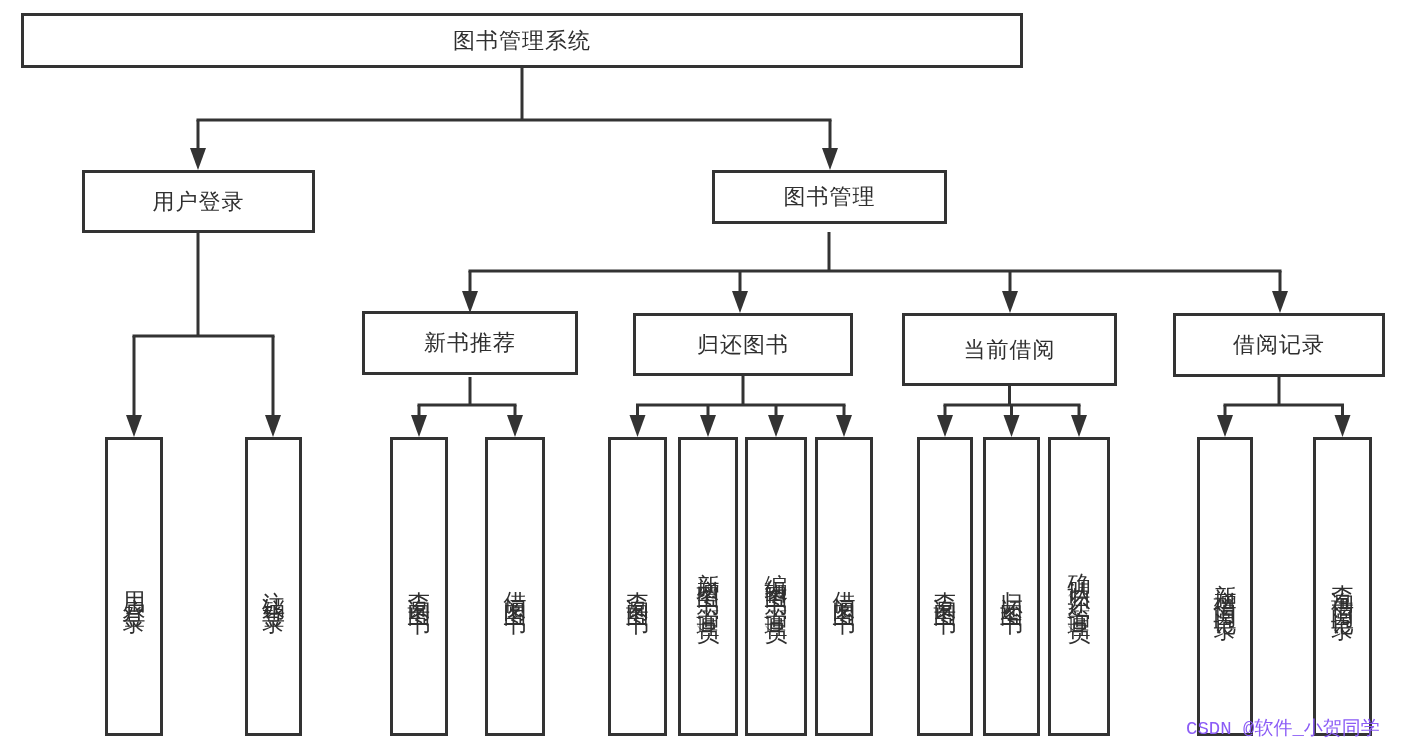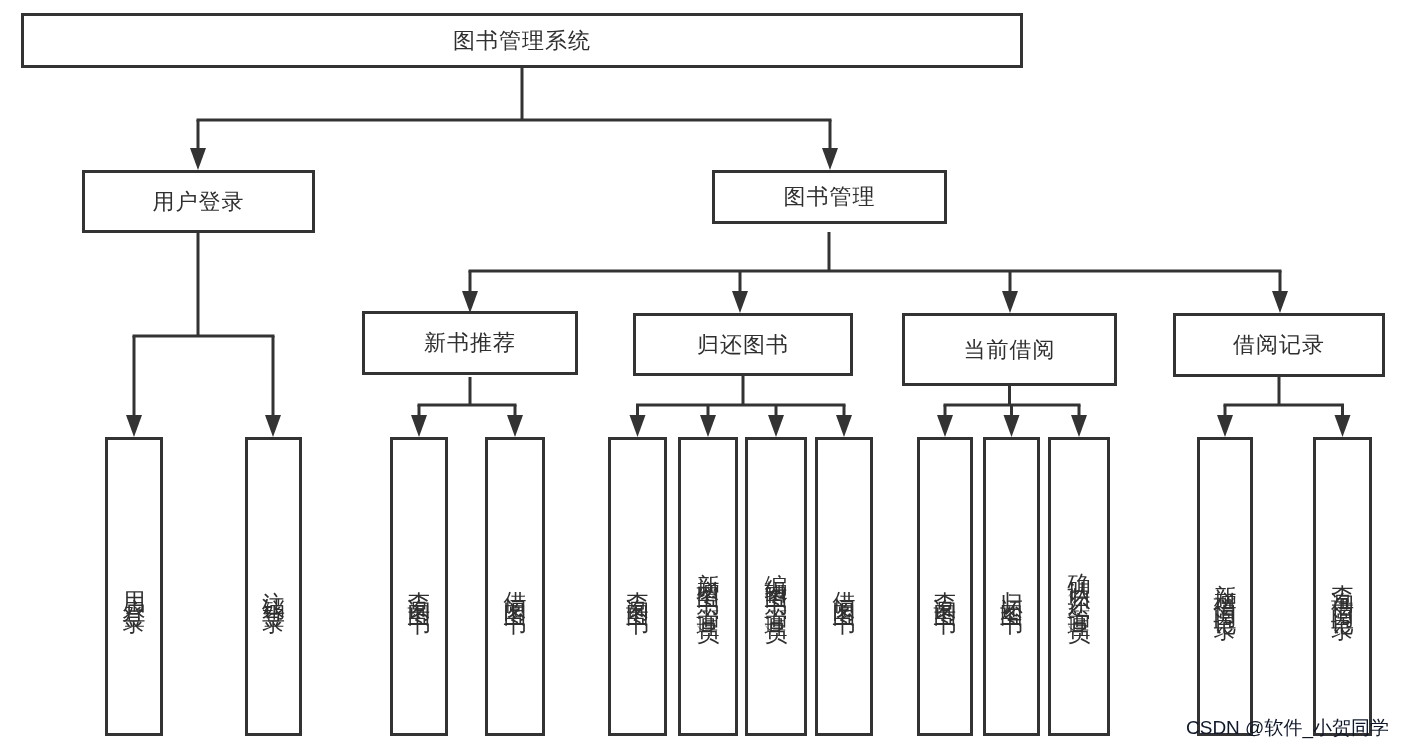--- a/index.html
+++ b/index.html
@@ -46,22 +46,23 @@
   .l-c1{left:678px;width:60px;}
   .l-c2{left:745px;width:62px;}
   .l-c3{left:815px;width:58px;}
   .l-d0{left:917px;width:56px;}
   .l-d1{left:983px;width:57px;}
   .l-d2{left:1048px;width:62px;}
   .l-e0{left:1197px;width:56px;}
   .l-e1{left:1313px;width:59px;}
   .wm{
     position:absolute;left:1186px;top:715px;
-    font-size:19px;color:#0f172a;z-index:10;
+    font-size:19px;color:#8b5cf6;z-index:10;
     white-space:nowrap;
+    font-family:Liberation Mono, monospace;
   }
   svg .ln{stroke:#333333;stroke-width:3;fill:none;}
   svg .ah{fill:#333333;stroke:none;}
 </style>
 </head>
 <body>
 
 <div id="canvas">
 
   <svg id="wires" viewBox="0 0 1405 747" xmlns="http://www.w3.org/2000/svg">

